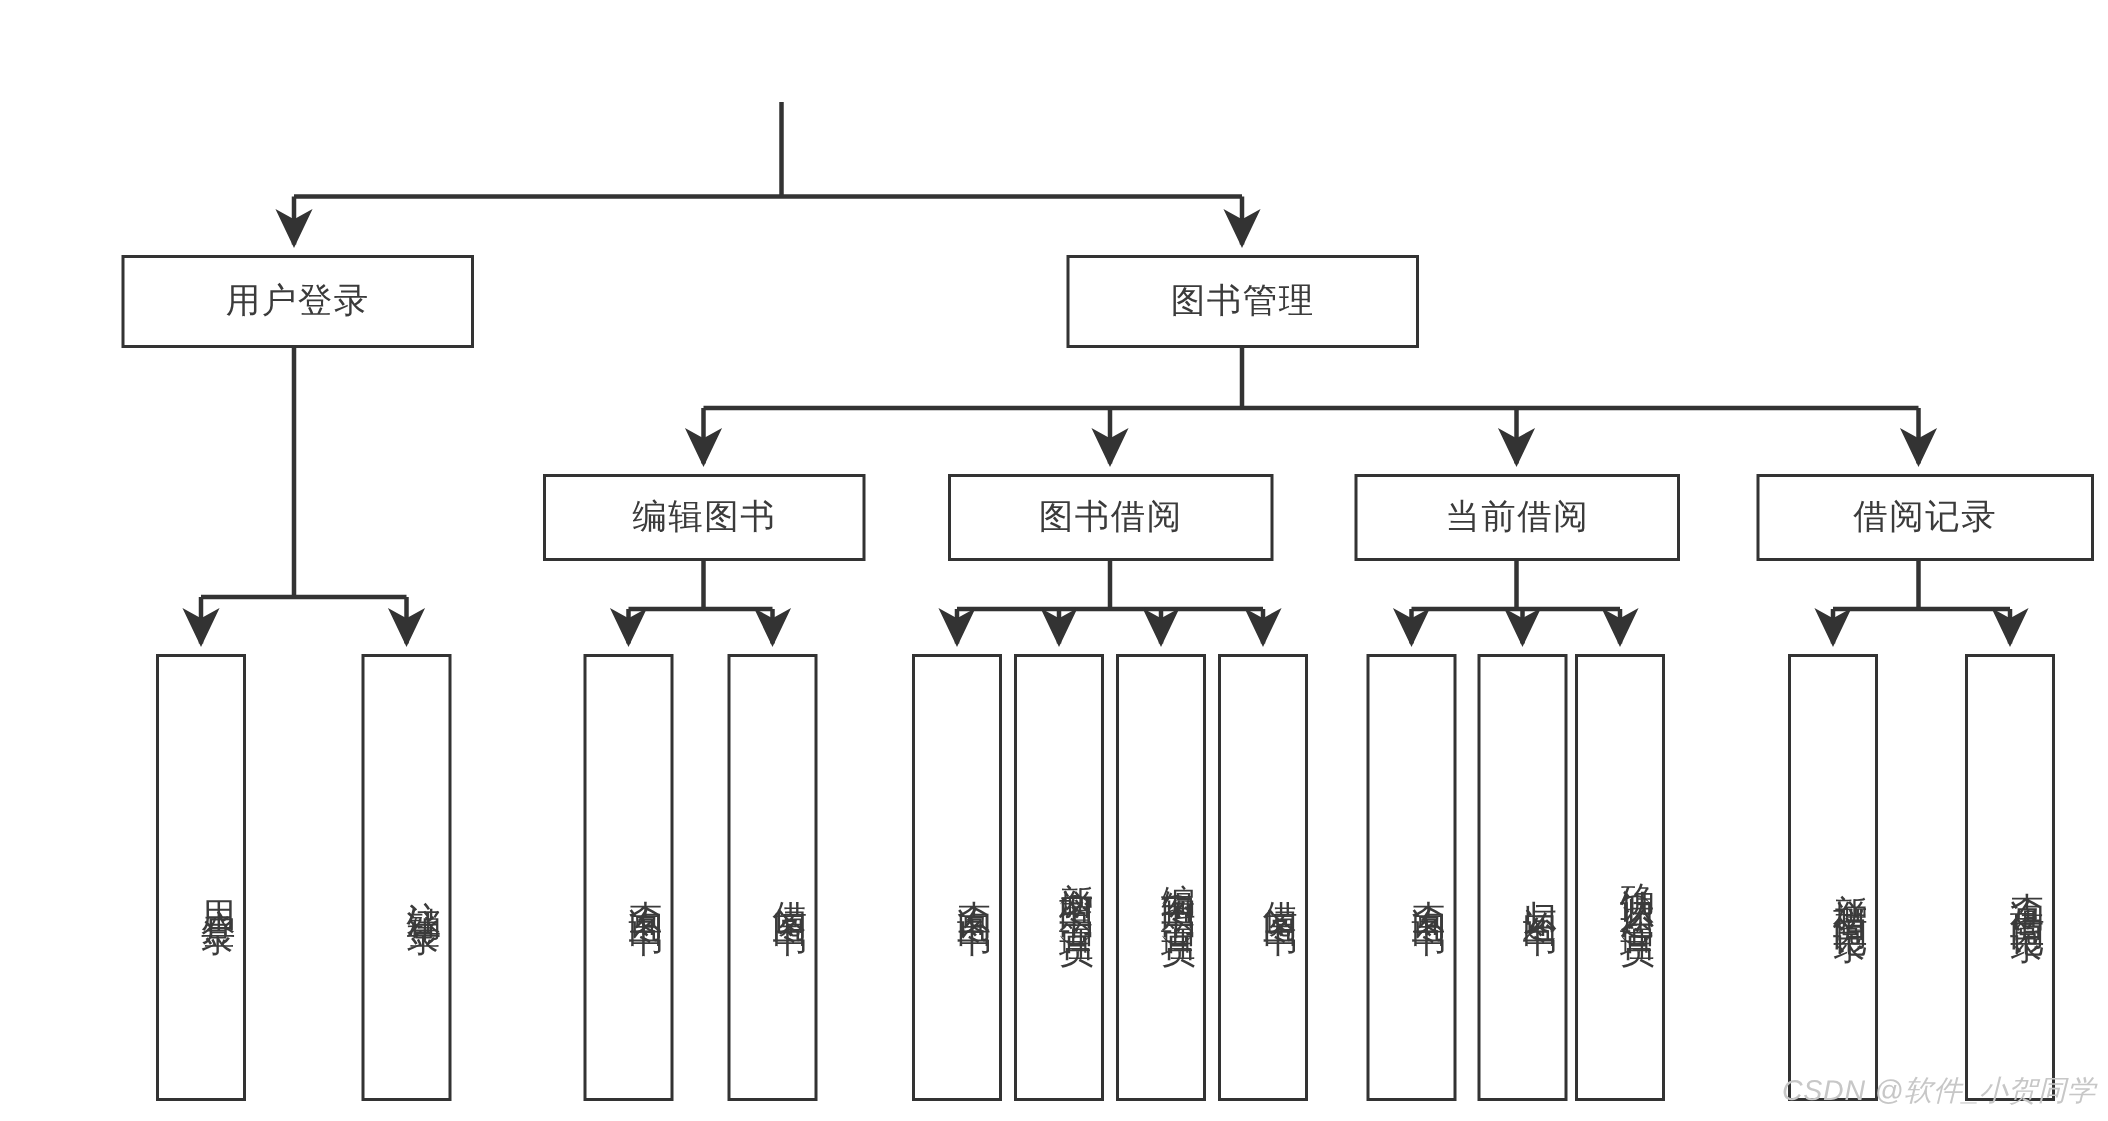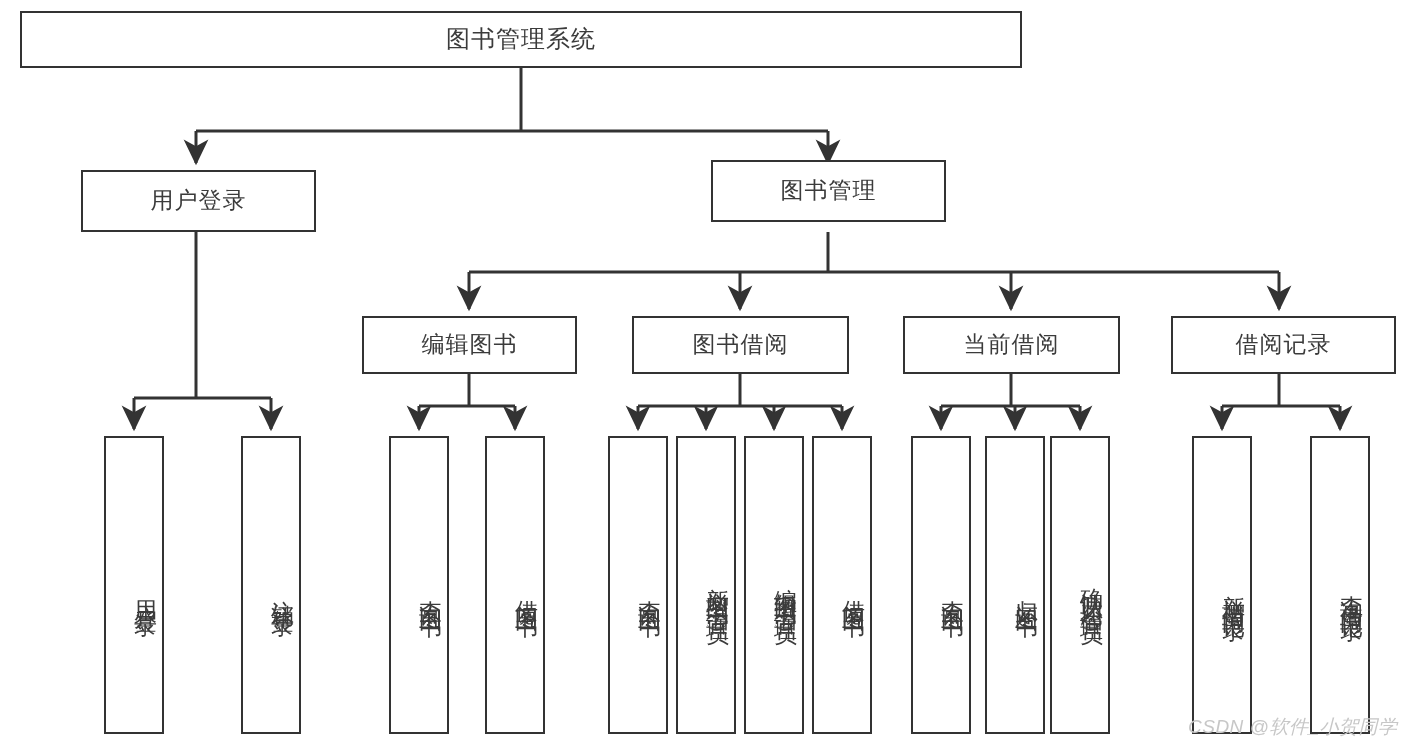--- a/index.html
+++ b/index.html
@@ -114,28 +114,25 @@
       <path d="M 1015 406 L 1015 429" marker-end="url(#arrow)"></path>
       <path d="M 1080 406 L 1080 429" marker-end="url(#arrow)"></path>
 
       <path d="M 1279 374 L 1279 406"></path>
       <path d="M 1222 406 L 1340 406"></path>
       <path d="M 1222 406 L 1222 429" marker-end="url(#arrow)"></path>
       <path d="M 1340 406 L 1340 429" marker-end="url(#arrow)"></path>
     </g>
   </svg>
 
-  <div class="node h root" style="left: 20px; top: 11px; width: 1002px; height: 57px; border-color: rgb(51, 51, 51); background: rgb(255, 255, 255); color: rgb(59, 59, 59);">
-    <span>图书管理系统</span>
-  </div>
 
   <div class="node h" style="left: 81px; top: 170px; width: 235px; height: 62px; border-color: rgb(51, 51, 51); background: rgb(255, 255, 255); color: rgb(59, 59, 59);">
     <span>用户登录</span>
   </div>
-  <div class="node h" style="left: 711px; top: 160px; width: 235px; height: 62px; border-color: rgb(51, 51, 51); background: rgb(255, 255, 255); color: rgb(59, 59, 59);">
+  <div class="node h" style="left: 711px; top: 170px; width: 235px; height: 62px; border-color: rgb(51, 51, 51); background: rgb(255, 255, 255); color: rgb(59, 59, 59);">
     <span>图书管理</span>
   </div>
 
   <div class="node h" style="left: 362px; top: 316px; width: 215px; height: 58px; border-color: rgb(51, 51, 51); background: rgb(255, 255, 255); color: rgb(59, 59, 59);">
     <span>编辑图书</span>
   </div>
   <div class="node h" style="left: 903px; top: 316px; width: 217px; height: 58px; border-color: rgb(51, 51, 51); background: rgb(255, 255, 255); color: rgb(59, 59, 59);">
     <span>当前借阅</span>
   </div>
   <div class="node h" style="left: 632px; top: 316px; width: 217px; height: 58px; border-color: rgb(51, 51, 51); background: rgb(255, 255, 255); color: rgb(59, 59, 59);">

